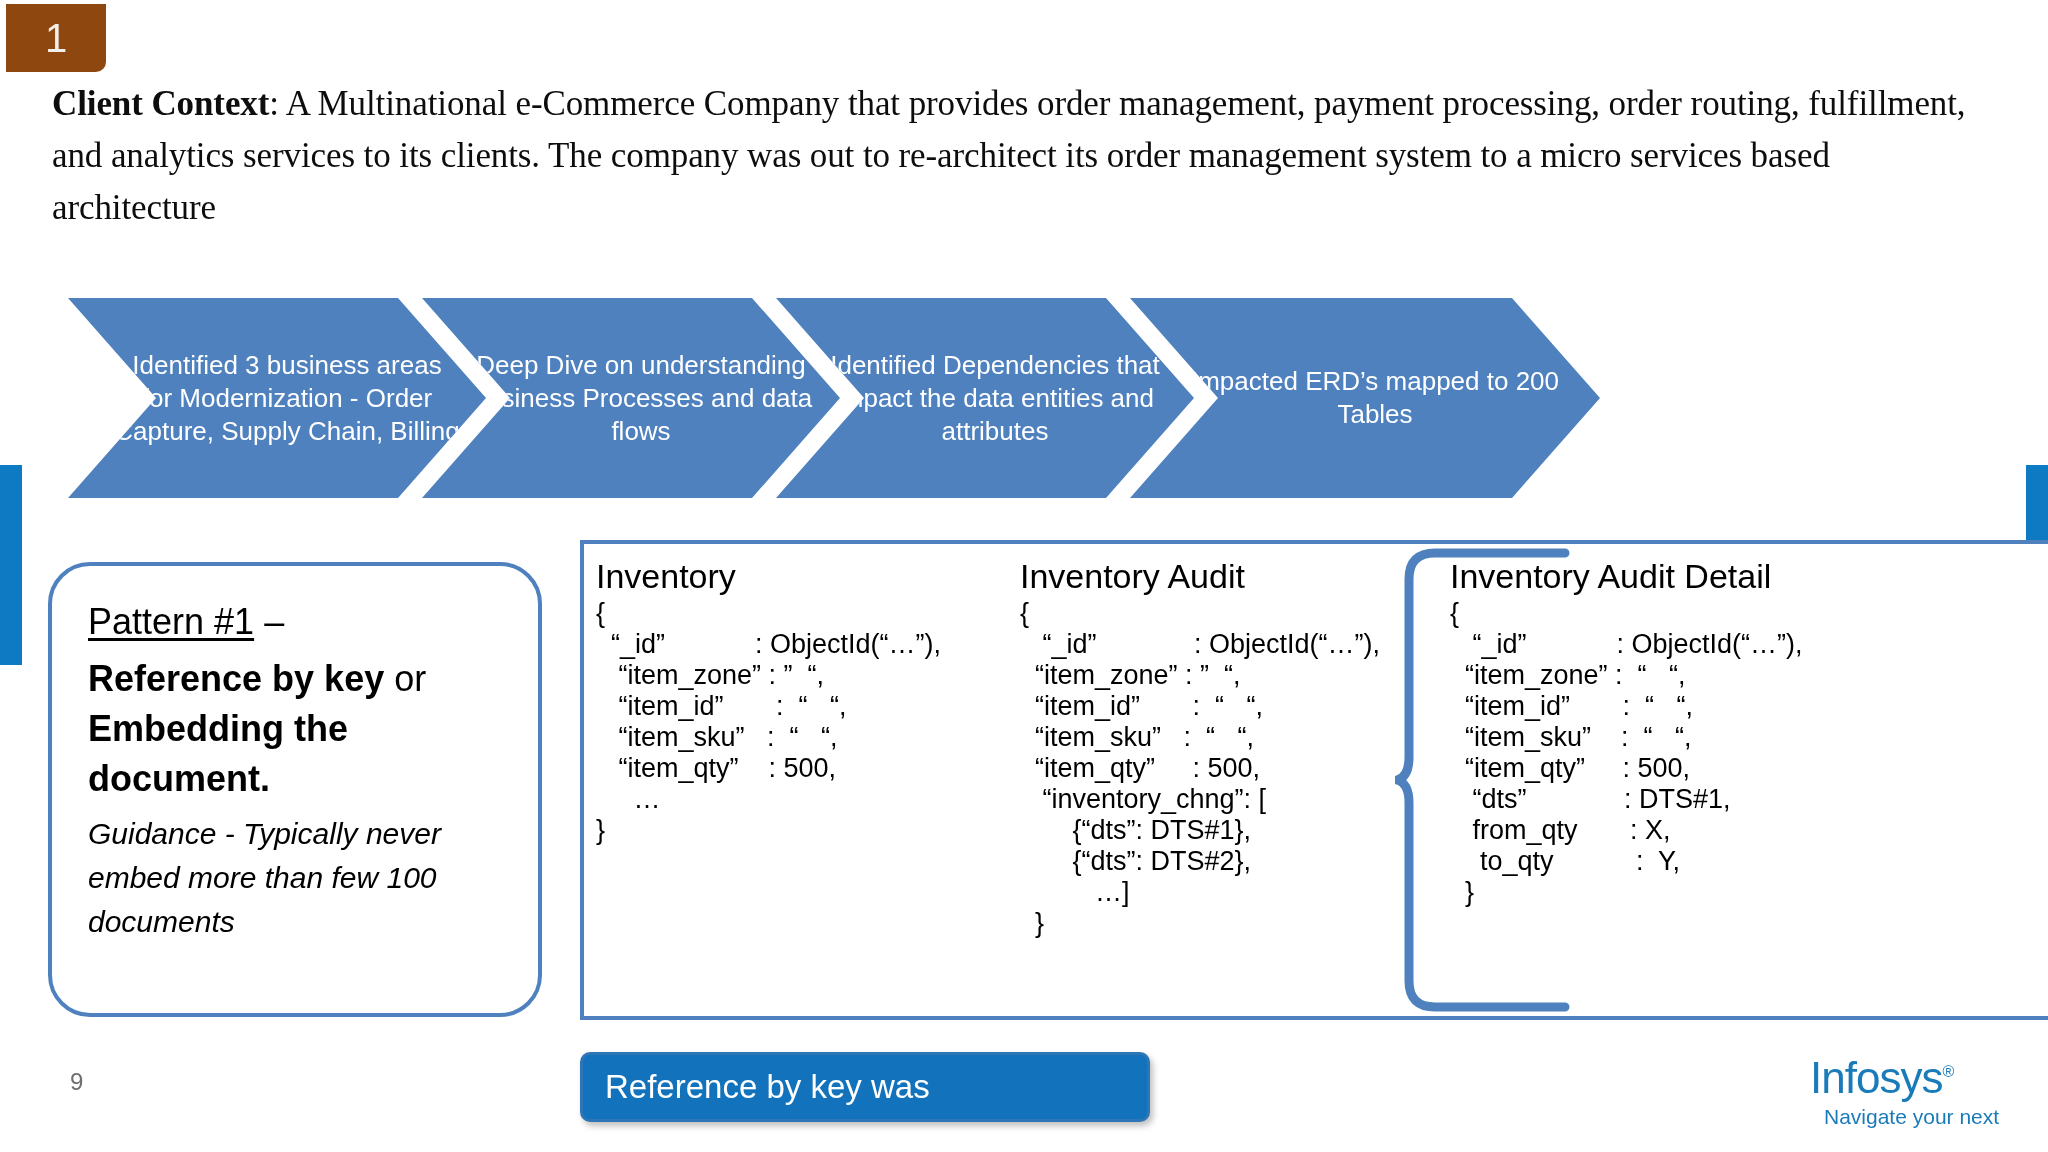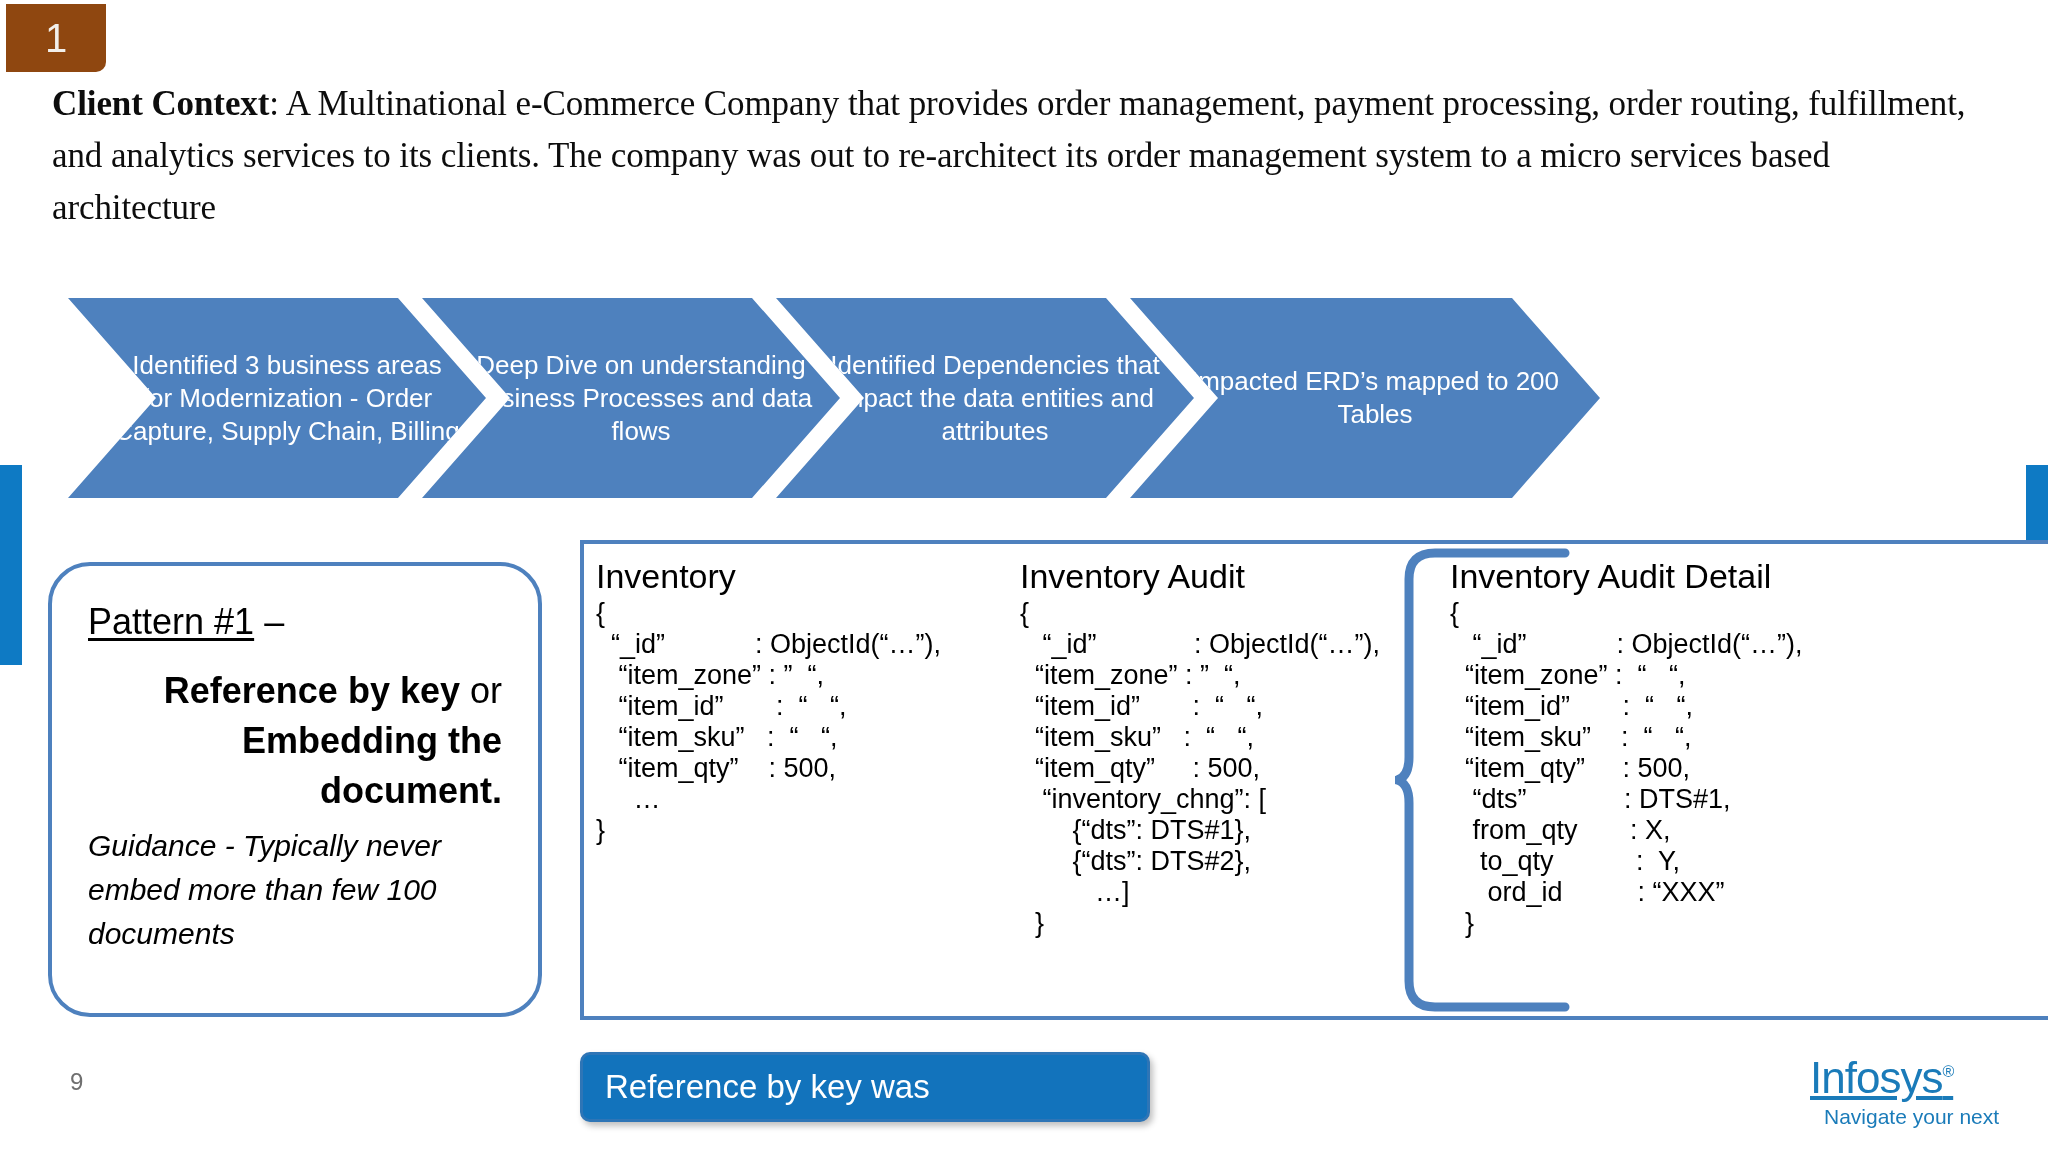--- a/index.html
+++ b/index.html
@@ -50,21 +50,21 @@
   
   .pattern-card{
     position:absolute; left:48px; top:562px; width:494px; height:455px;
     border:4px solid #4E81BE; border-radius:42px; background:#fff;
     padding:32px 36px 0 36px;
   }
   .pattern-title{
     font-size:36px; line-height:48px; display:inline-block;
   }
   .pattern-title .u{ text-decoration:underline; text-underline-offset:4px;text-align:center; }
-  .pattern-strong{ font-size:36px; line-height:50px; font-weight:bold; margin-top:20px;text-align:right; }
+  .pattern-strong{ font-size:36px; line-height:50px; font-weight:bold; margin-top:8px; }
   .pattern-strong .reg{ font-weight:normal; }
   .pattern-guidance{
     font-size:30px; line-height:44px; font-style:italic; margin-top:8px;
   }
 
   
   .json-box{
     position:absolute; left:580px; top:540px; width:1569px; height:480px;
     border:4px solid #4E81BE; background:#fff;
   }
@@ -85,21 +85,21 @@
     background:#1273BC; border:3px solid #2E75B6; border-radius:10px;
     color:#ffffff; font-size:33px; line-height:64px; padding-left:22px;
     box-shadow:3px 4px 6px rgba(0,0,0,.25);
   }
 
   
   .page-num{ position:absolute; left:70px; top:1068px; font-size:24px; color:#6f6f6f; }
 
   
   .logo{ position:absolute; right:28px; top:1048px; width:210px; text-align:left; }
-  .logo-word{ font-size:44px; line-height:48px; color:#1A7BB9; letter-spacing:-1px;text-decoration:underline; }
+  .logo-word{ font-size:44px; line-height:48px; color:#1A7BB9; letter-spacing:-1px; }
   .logo-word sup{ font-size:16px; vertical-align:super; }
   .logo-tag{ font-size:21px; line-height:26px; color:#1A7BB9; margin-top:2px;margin-left:14px; }
 </style>
 </head>
 <body>
 
 <div class="edge-bar left"></div>
 <div class="edge-bar right"></div>
 
 <div class="badge-num">1</div>
@@ -162,21 +162,20 @@
     <div class="json-head">Inventory Audit Detail</div>
     <div class="json-line">{</div>
     <div class="json-line">   “_id”            : ObjectId(“…”),</div>
     <div class="json-line">  “item_zone” :  “   “,</div>
     <div class="json-line">  “item_id”       :  “   “,</div>
     <div class="json-line">  “item_sku”    :  “   “,</div>
     <div class="json-line">  “item_qty”     : 500,</div>
     <div class="json-line">   “dts”             : DTS#1,</div>
     <div class="json-line">   from_qty       : X,</div>
     <div class="json-line">    to_qty           :  Y,</div>
-    <div class="json-line">     ord_id          : “XXX”</div>
     <div class="json-line"></div>
     <div class="json-line">  }</div>
   </div>
 </div>
 
 <svg class="bracket" viewBox="0 0 180 470">
   <path d="M170 8 H40 Q14 8 14 34 V212 Q14 232 2 235 Q14 238 14 258 V436 Q14 462 40 462 H170" fill="none" stroke="#4E81BE" stroke-width="9" stroke-linecap="round" stroke-linejoin="round"></path>
 </svg>
 
 <div class="banner">Reference by key was recommended</div>

